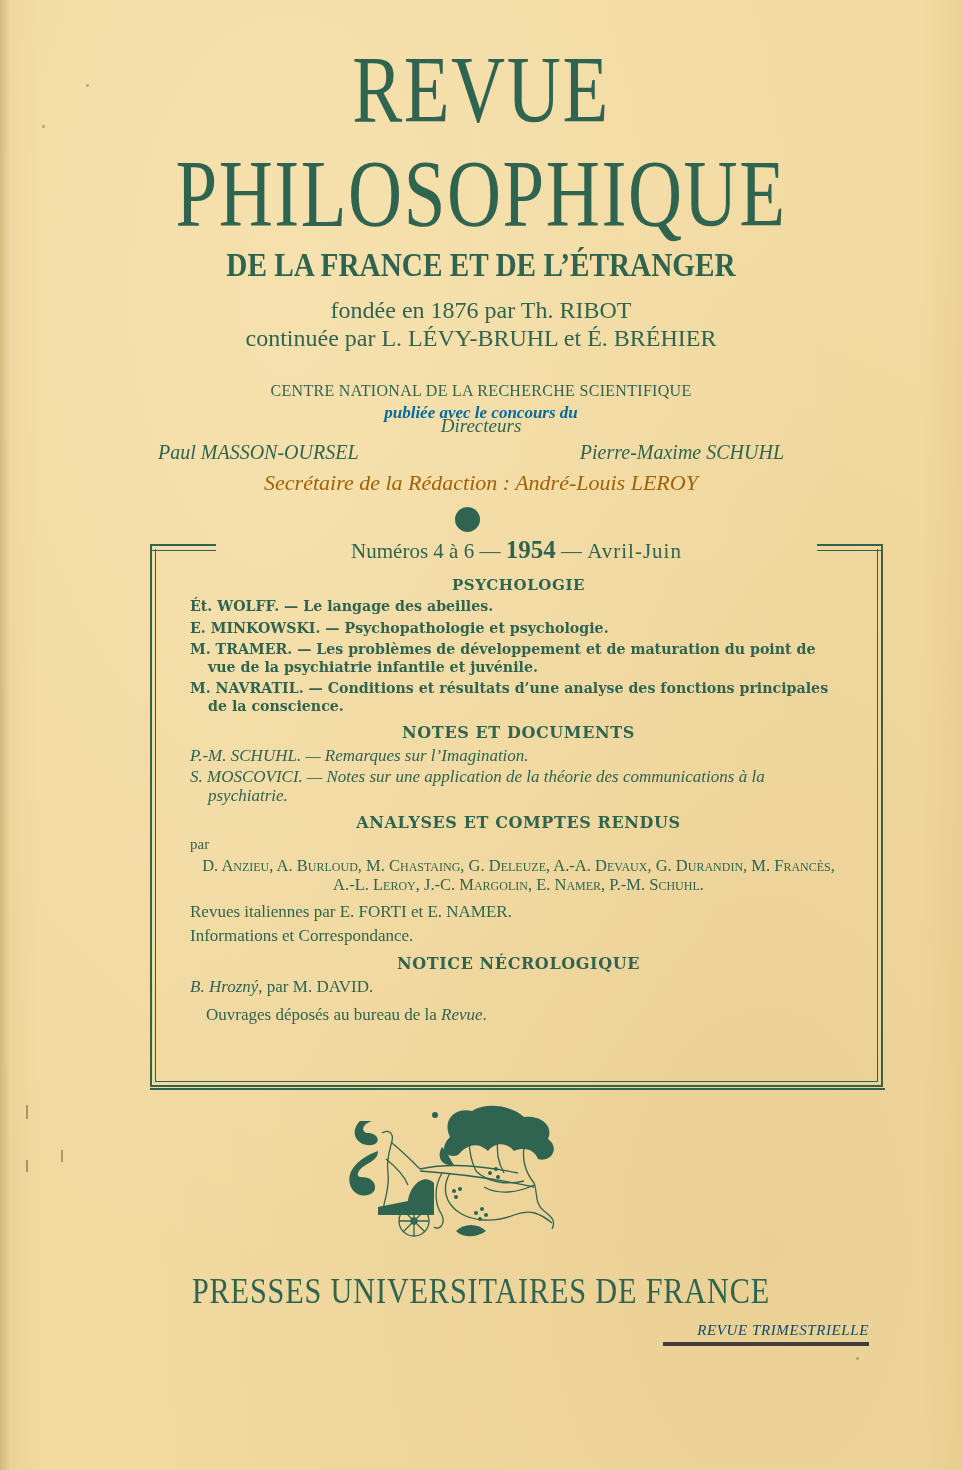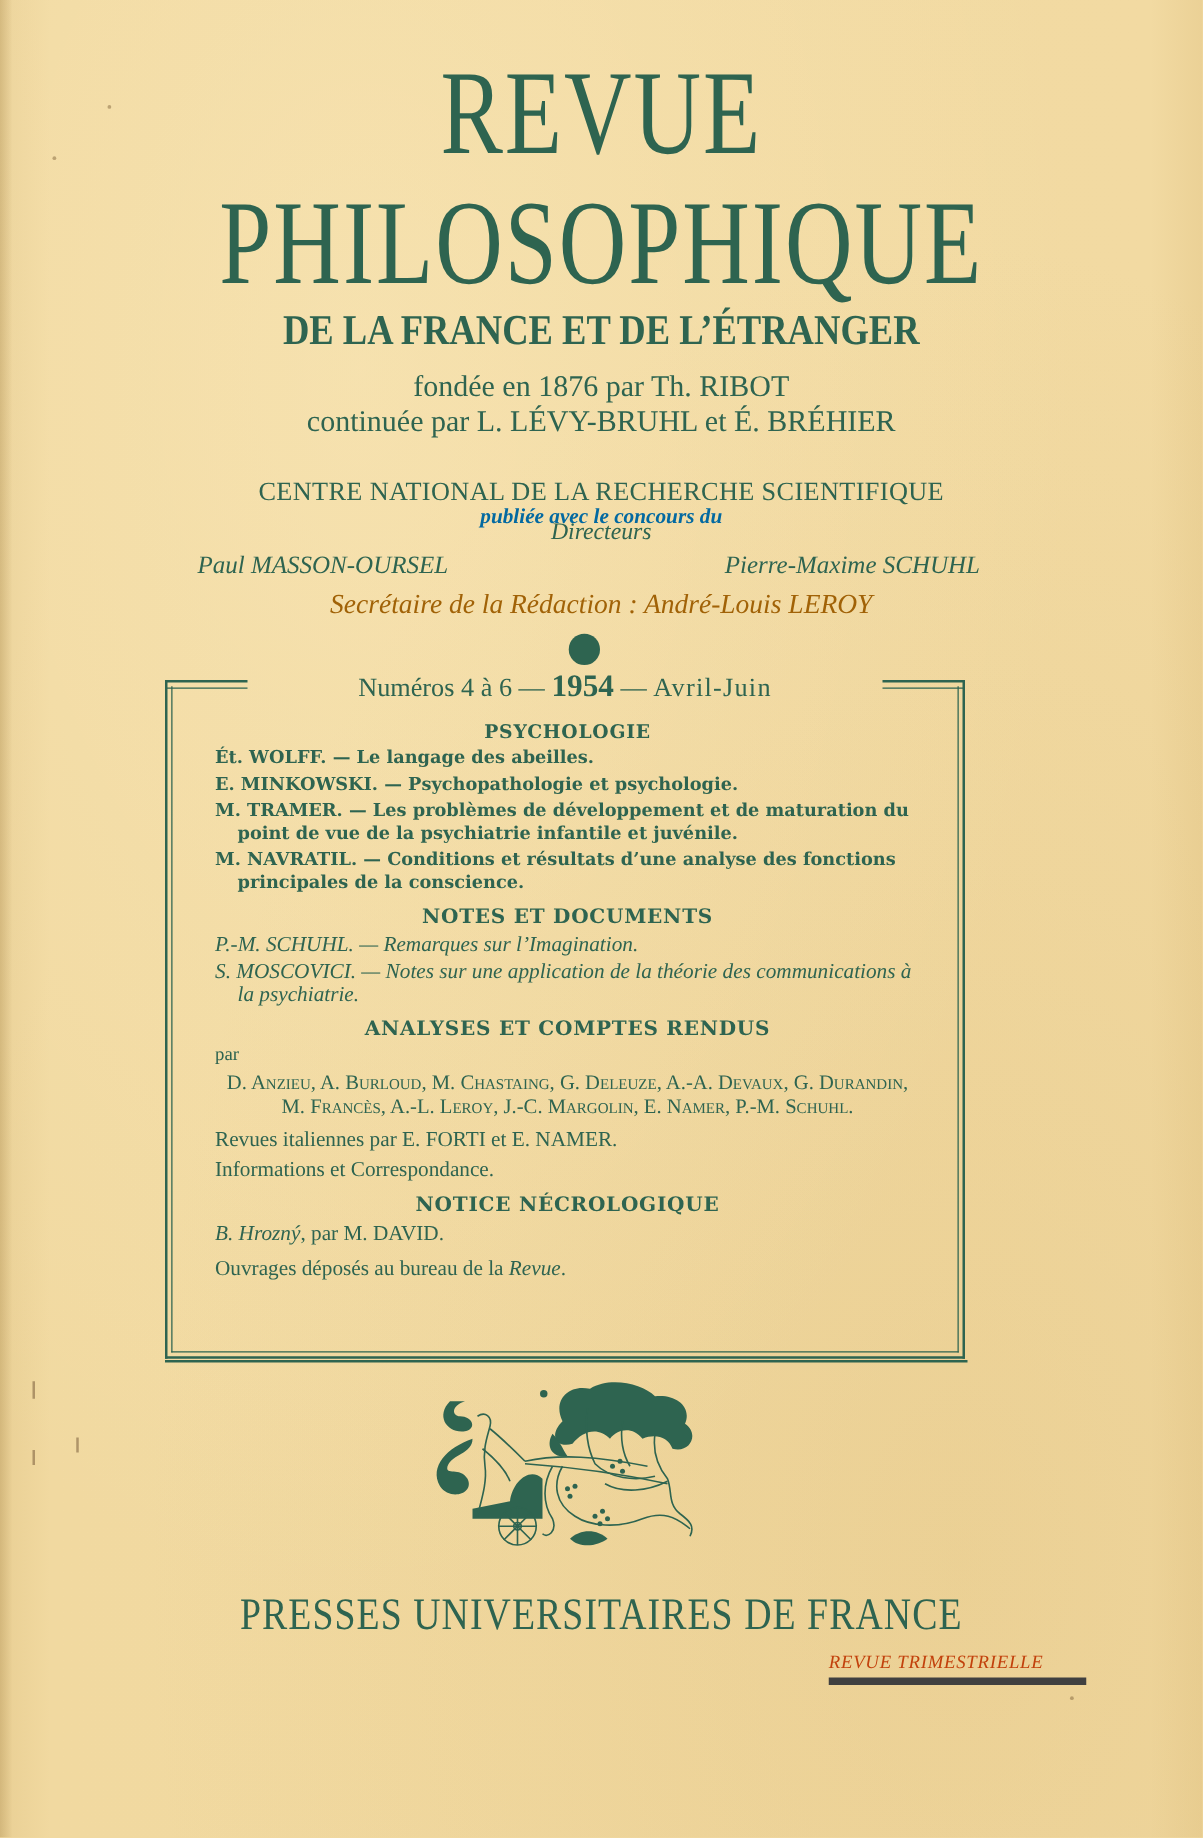--- a/index.html
+++ b/index.html
@@ -28,36 +28,36 @@
     color: #2e6450; line-height: 1;
   }
   .subtitle {
     top: 248px; font-size: 34px; font-weight: bold;
     transform: scaleX(0.86); transform-origin: center top;
     color: #2e6450; line-height: 1;
   }
   .founded { top: 298px; font-size: 24px; color: #2e6450; line-height: 1; text-align: center; }
   .continued { top: 326px; font-size: 24px; color: #2e6450; line-height: 1; }
   .published { top: 361px; font-size: 17px; font-style: italic; font-weight: bold; color: #0369a1; line-height: 1; margin-top: 43px; }
-  .cnrs { top: 383px; font-size: 21px; color: #2e6450; line-height: 1; letter-spacing: 0.3px; }
+  .cnrs { top: 383px; font-size: 16px; color: #2e6450; line-height: 1; letter-spacing: 0.3px; }
   .directors-label { top: 416px; font-size: 19px; font-style: italic; color: #2e6450; line-height: 1; }
   .directors-row {
     position: absolute; top: 442px; left: 158px; width: 626px;
     display: flex; justify-content: space-between;
     font-size: 20px; font-style: italic; color: #2e6450; line-height: 1;
   }
   .secretary { top: 472px; font-size: 22px; font-style: italic; color: #a16207; line-height: 1; }
   .dot {
     position: absolute; top: 507px; left: 455px; width: 25px; height: 25px;
     border-radius: 50%; background: #2e6450;
   }
 
   
   .frame {
-    position: absolute; left: 132px; top: 544px; width: 640px; height: 543px;
+    position: absolute; left: 150px; top: 544px; width: 733px; height: 543px;
   }
   .frame .outer {
     position: absolute; inset: 0;
     border: 2px solid #2e6450; border-top: none;
   }
   .frame .inner {
     position: absolute; left: 5px; top: 5px; right: 5px; bottom: 5px;
     border: 1.5px solid #2e6450; border-top: none;
   }
   .frame .cap-left, .frame .cap-right {
@@ -112,23 +112,23 @@
   
   .emblem { position: absolute; left: 338px; top: 1103px; width: 260px; height: 140px; }
 
   .publisher {
     top: 1273px; font-size: 36px; letter-spacing: 1px;
     transform: scaleX(0.84); transform-origin: center top;
     color: #2e6450; line-height: 1;
   }
   .frequency {
     position: absolute; left: 663px; top: 1323px; font-size: 15px;
-    font-style: italic; color: #c2410c; letter-spacing: 0.6px; line-height: 1;
-    padding-bottom: 4px; border-bottom: 6px solid #404040;
-    width: 206px; 
+    font-style: italic; color: #0c4a6e; letter-spacing: 0.6px; line-height: 1;
+    padding-bottom: 4px; border-bottom: 4px solid #404040;
+    width: 206px; text-align: right;
   }
   .speck { position: absolute; width: 3px; height: 3px; border-radius: 50%; background: rgba(120,90,50,0.45); }
   .edge-mark { position: absolute; width: 2px; background: rgba(110,80,50,0.5); }
   .fold-line {
     position: absolute; left: 0; top: 0; bottom: 0; width: 10px;
     background: linear-gradient(90deg, rgba(190,160,100,0.5), rgba(0,0,0,0));
   }
 </style>
 </head>
 <body>
@@ -185,21 +185,21 @@
       <div class="sec-head">ANALYSES ET COMPTES RENDUS</div>
       <div class="par">par</div>
       <div class="reviewers">D. Anzieu, A. Burloud, M. Chastaing, G. Deleuze, A.-A. Devaux, G. Durandin, M. Francès, A.-L. Leroy, J.-C. Margolin, E. Namer, P.-M. Schuhl.</div>
       <div class="plain" style="margin-top:8px;">Revues italiennes par E. FORTI et E. NAMER.</div>
       <div class="plain">Informations et Correspondance.</div>
 
       <div class="sec-head">NOTICE NÉCROLOGIQUE</div>
       <div class="plain">
         <span class="it">B. Hrozný</span><span>, par M. DAVID.</span>
       </div>
-      <div class="plain" style="margin-top:8px;">
+      <div class="plain" style="margin-top:8px;margin-left:16px;">
         <span>Ouvrages déposés au bureau de la </span><span class="it">Revue</span><span>.</span>
       </div>
     </div>
   </div>
 
   <svg class="emblem" viewBox="0 0 260 140">
     <g fill="#2e6450" stroke="none">
 
       <path d="M22 18 C 10 30, 20 44, 34 42 C 44 40, 40 30, 30 30 C 24 30, 22 22, 34 18 Z"></path>
       <path d="M40 48 C 20 55, 5 70, 14 86 C 22 98, 42 92, 36 80 C 30 70, 18 78, 20 70 C 24 60, 40 60, 40 48 Z"></path>

